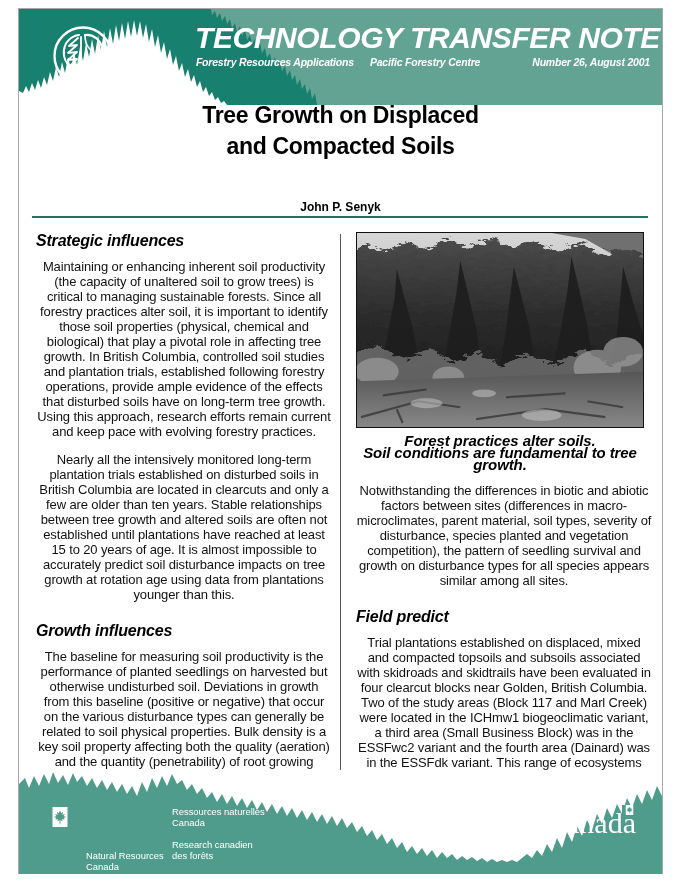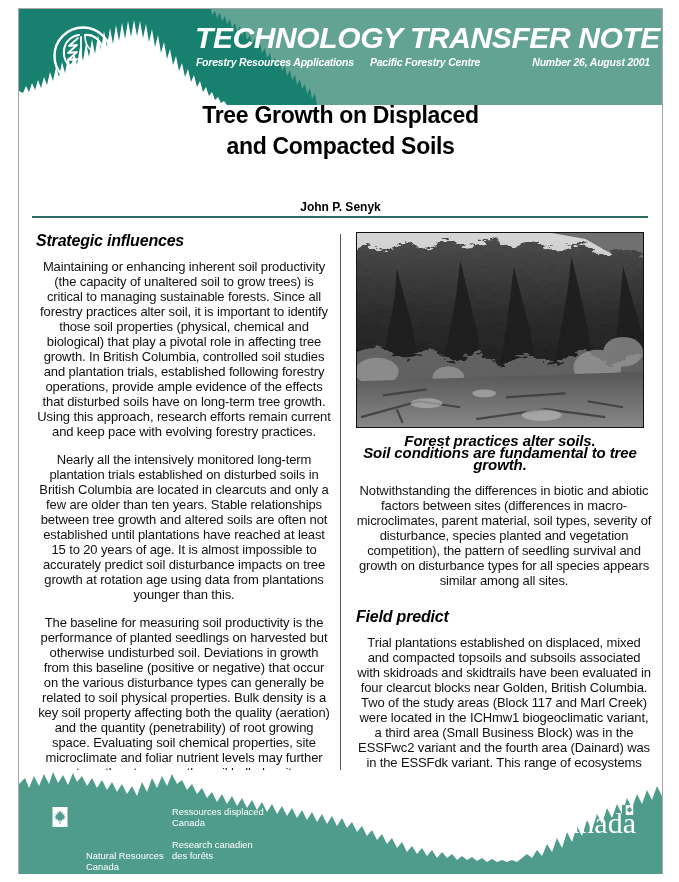--- a/index.html
+++ b/index.html
@@ -296,20 +296,21 @@
   </div>
 
   <div id="rule-top"></div>
   <div id="col-divider"></div>
 
   <div class="col" id="col-left">
     <h2 class="sec">Strategic influences</h2>
     <p class="body">Maintaining or enhancing inherent soil productivity  (the capacity of unaltered soil to grow trees) is critical to managing sustainable forests.  Since all forestry practices alter soil, it is important to identify those soil properties  (physical, chemical and biological) that play a pivotal role in affecting tree growth.  In British Columbia, controlled soil studies and plantation trials, established following forestry operations, provide ample evidence of the effects that disturbed soils have on long-term tree growth.  Using this approach, research efforts remain current and keep pace with evolving forestry practices.</p>
     <p class="body">Nearly all the intensively monitored long-term plantation trials established on disturbed soils in British Columbia are located in clearcuts and only a few are older than ten years.  Stable relationships between tree growth and altered soils are often not established until plantations have reached at least 15 to 20 years of age.  It is almost impossible to accurately predict soil disturbance impacts on tree growth at rotation age using data from plantations younger than this.</p>
 
+    <h2 class="sec spaced">Growth influences</h2>
     <p class="body">The baseline for measuring soil productivity is the performance of planted seedlings on harvested but otherwise undisturbed soil.  Deviations in growth from this baseline (positive or negative) that occur on the various disturbance types can generally be related to soil physical properties.  Bulk density is a key soil property affecting both the quality (aeration) and the quantity (penetrability) of root growing space.  Evaluating soil chemical properties, site microclimate and foliar nutrient levels may further strengthen tree growth - soil bulk density relationships.  However, the roles these factors play are often difficult to interpret.</p>
   </div>
 
   <div class="col" id="col-right">
 
     <div id="photo-wrap">
       <svg id="photo" viewBox="0 0 288 196" preserveAspectRatio="none">
         <defs>
           <linearGradient id="sky" x1="0" y1="0" x2="0" y2="1">
             <stop offset="0" stop-color="#d8d8d8"></stop>
@@ -429,21 +430,21 @@
             <div>Natural Resources</div>
             <div>Canada</div>
           </div>
           <div class="nr-block">
             <div>Canadian Forest</div>
             <div>Research</div>
           </div>
         </div>
         <div class="nr-col c2">
           <div class="nr-block">
-            <div>Ressources displaced</div>
+            <div>Ressources naturelles</div>
             <div>Canada</div>
           </div>
           <div class="nr-block">
             <div>Research canadien</div>
             <div>des forêts</div>
           </div>
         </div>
       </div>
 
       <div id="canada-wordmark">

